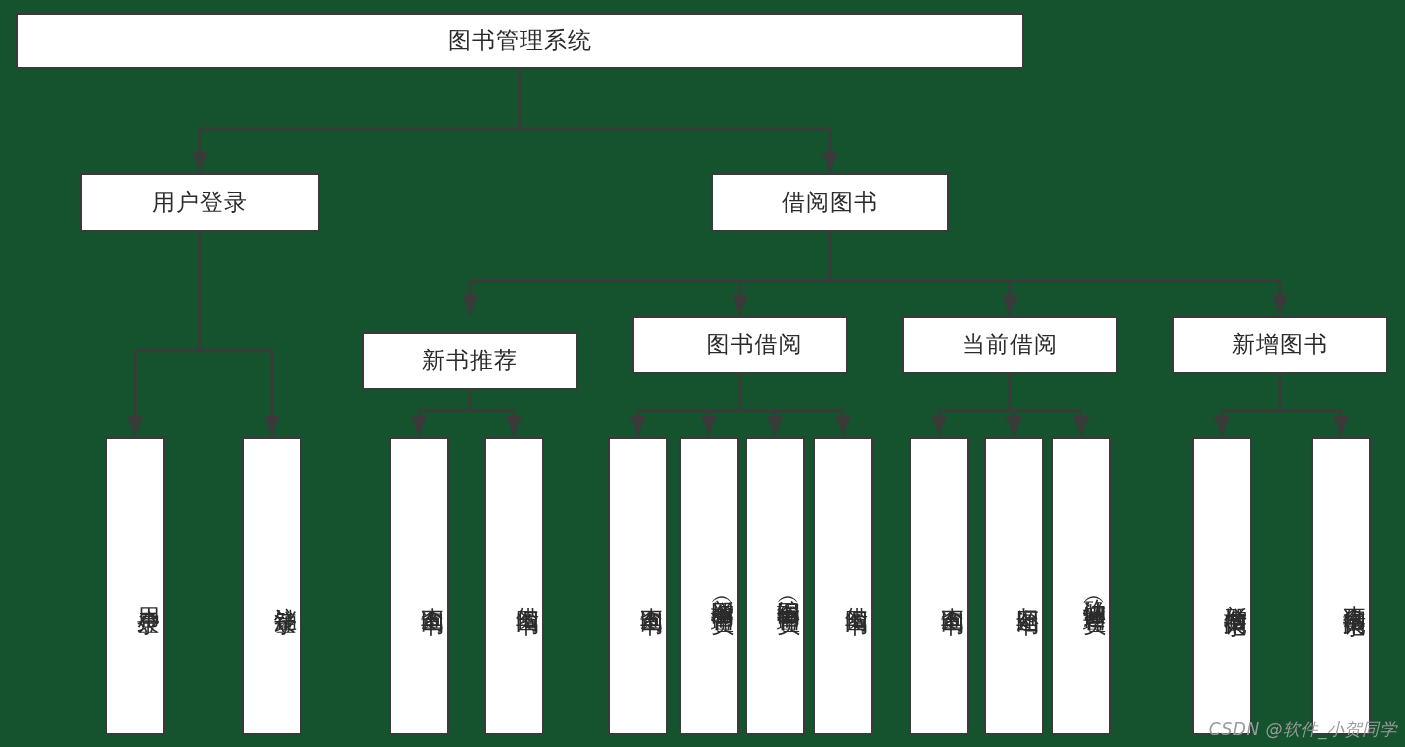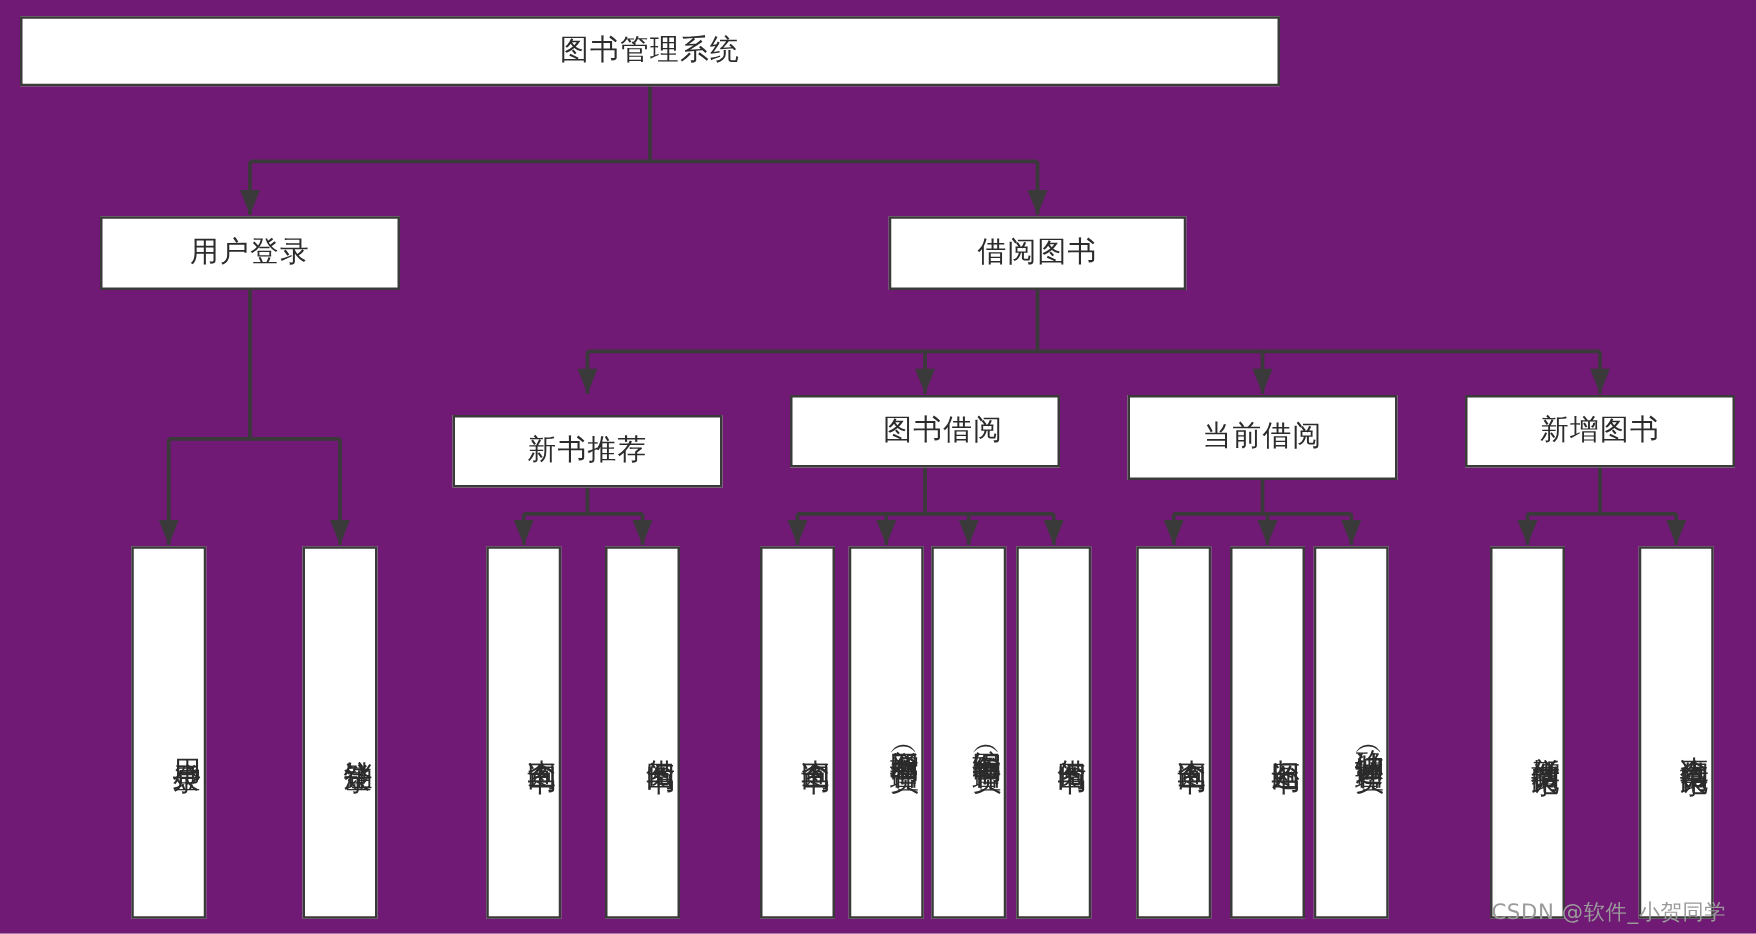--- a/index.html
+++ b/index.html
@@ -8,21 +8,21 @@
     padding: 0;
     background: #ffffff;
   }
   body {
     font-family: "DejaVu Sans", "Liberation Sans", sans-serif;
   }
   #canvas {
     position: relative;
     width: 1405px;
     height: 747px;
-    background: #701a75;
+    background: #14532d;
     overflow: hidden;
   }
   #edges {
     position: absolute;
     left: 0;
     top: 0;
     width: 1405px;
     height: 747px;
     pointer-events: none;
   }
@@ -50,27 +50,28 @@
     padding-top: 14px;
     align-items: flex-start;
     justify-content: center;
     white-space: nowrap;
   }
   .node.vert.tall {
     padding-top: 8px;
   }
   #watermark {
     position: absolute;
-    right: 24px;
+    right: 8px;
     bottom: 6px;
     font-size: 17px;
     color: #9a9a9a;
     letter-spacing: 0.5px;
     white-space: nowrap;
     font-family: "DejaVu Sans", "Liberation Sans", sans-serif;
+    font-style: italic;
   }
 </style>
 </head>
 <body>
 
 <div id="canvas">
   <svg id="edges" viewBox="0 0 1405 747">
       <line x1="520" y1="69" x2="520" y2="129" stroke="#3a3a3a" stroke-width="3"></line>
       <line x1="200" y1="129" x2="830" y2="129" stroke="#3a3a3a" stroke-width="3"></line>
       <line x1="200" y1="129" x2="200" y2="172" stroke="#3a3a3a" stroke-width="3"></line>
@@ -123,21 +124,21 @@
       <polygon points="1214,416 1230,416 1222,436" fill="#3a3a3a"></polygon>
       <line x1="1341" y1="411" x2="1341" y2="436" stroke="#3a3a3a" stroke-width="3"></line>
       <polygon points="1333,416 1349,416 1341,436" fill="#3a3a3a"></polygon>
     </svg>
   <div id="nodes-layer">
       <div class="node horiz" style="left: 16px; top: 13px; width: 1008px; height: 56px; border-color: rgb(58, 58, 58); color: rgb(43, 43, 43);">图书管理系统</div>
       <div class="node horiz" style="left: 80px; top: 173px; width: 240px; height: 59px; border-color: rgb(58, 58, 58); color: rgb(43, 43, 43);">用户登录</div>
       <div class="node horiz" style="left: 711px; top: 173px; width: 238px; height: 59px; border-color: rgb(58, 58, 58); color: rgb(43, 43, 43);">借阅图书</div>
       <div class="node horiz" style="left: 362px; top: 332px; width: 216px; height: 58px; border-color: rgb(58, 58, 58); color: rgb(43, 43, 43);">新书推荐</div>
       <div class="node horiz" style="left: 632px; top: 316px; width: 216px; height: 58px; border-color: rgb(58, 58, 58); color: rgb(43, 43, 43); padding-left: 29px;">图书借阅</div>
-      <div class="node horiz" style="left: 902px; top: 316px; width: 216px; height: 68px; border-color: rgb(58, 58, 58); color: rgb(43, 43, 43);">当前借阅</div>
+      <div class="node horiz" style="left: 902px; top: 316px; width: 216px; height: 58px; border-color: rgb(58, 58, 58); color: rgb(43, 43, 43);">当前借阅</div>
       <div class="node horiz" style="left: 1172px; top: 316px; width: 216px; height: 58px; border-color: rgb(58, 58, 58); color: rgb(43, 43, 43);">新增图书</div>
       <div class="node vert" style="left: 105px; top: 437px; width: 60px; height: 298px; border-color: rgb(58, 58, 58); color: rgb(43, 43, 43);">用户登录</div>
       <div class="node vert" style="left: 242px; top: 437px; width: 60px; height: 298px; border-color: rgb(58, 58, 58); color: rgb(43, 43, 43);">注销登录</div>
       <div class="node vert" style="left: 389px; top: 437px; width: 60px; height: 298px; border-color: rgb(58, 58, 58); color: rgb(43, 43, 43);">查询图书</div>
       <div class="node vert" style="left: 484px; top: 437px; width: 60px; height: 298px; border-color: rgb(58, 58, 58); color: rgb(43, 43, 43);">借阅图书</div>
       <div class="node vert" style="left: 608px; top: 437px; width: 60px; height: 298px; border-color: rgb(58, 58, 58); color: rgb(43, 43, 43);">查询图书</div>
       <div class="node vert tall" style="left: 679px; top: 437px; width: 60px; height: 298px; border-color: rgb(58, 58, 58); color: rgb(43, 43, 43);">新增图书（管理员）</div>
       <div class="node vert tall" style="left: 745px; top: 437px; width: 60px; height: 298px; border-color: rgb(58, 58, 58); color: rgb(43, 43, 43);">编辑图书（管理员）</div>
       <div class="node vert" style="left: 813px; top: 437px; width: 60px; height: 298px; border-color: rgb(58, 58, 58); color: rgb(43, 43, 43);">借阅图书</div>
       <div class="node vert" style="left: 909px; top: 437px; width: 60px; height: 298px; border-color: rgb(58, 58, 58); color: rgb(43, 43, 43);">查询图书</div>

